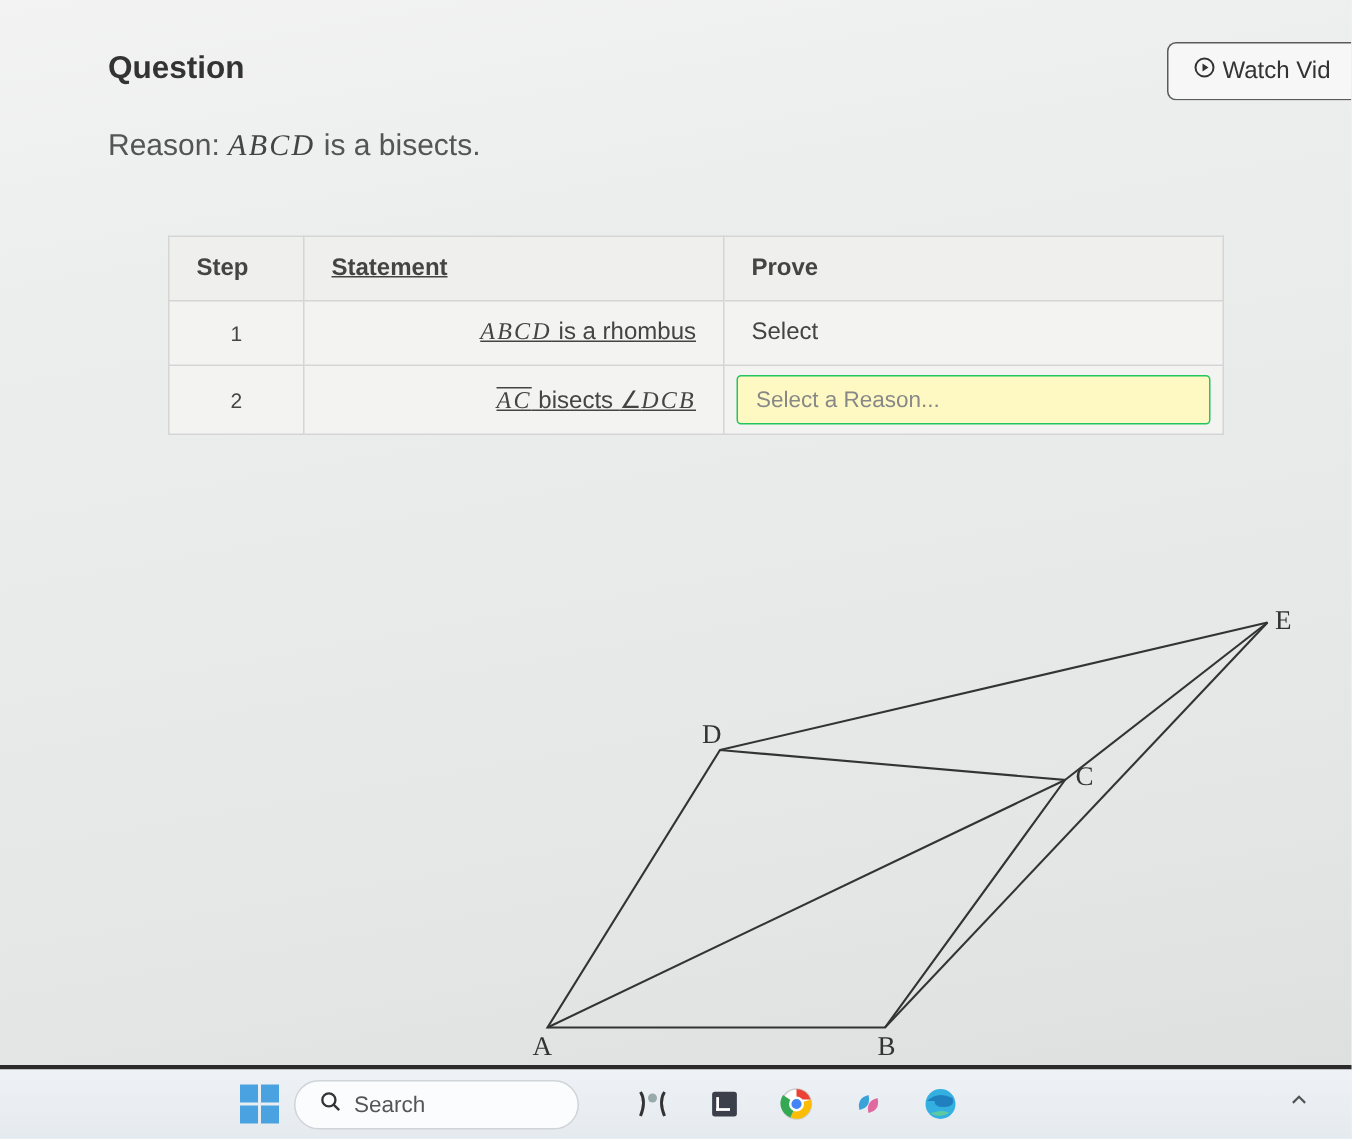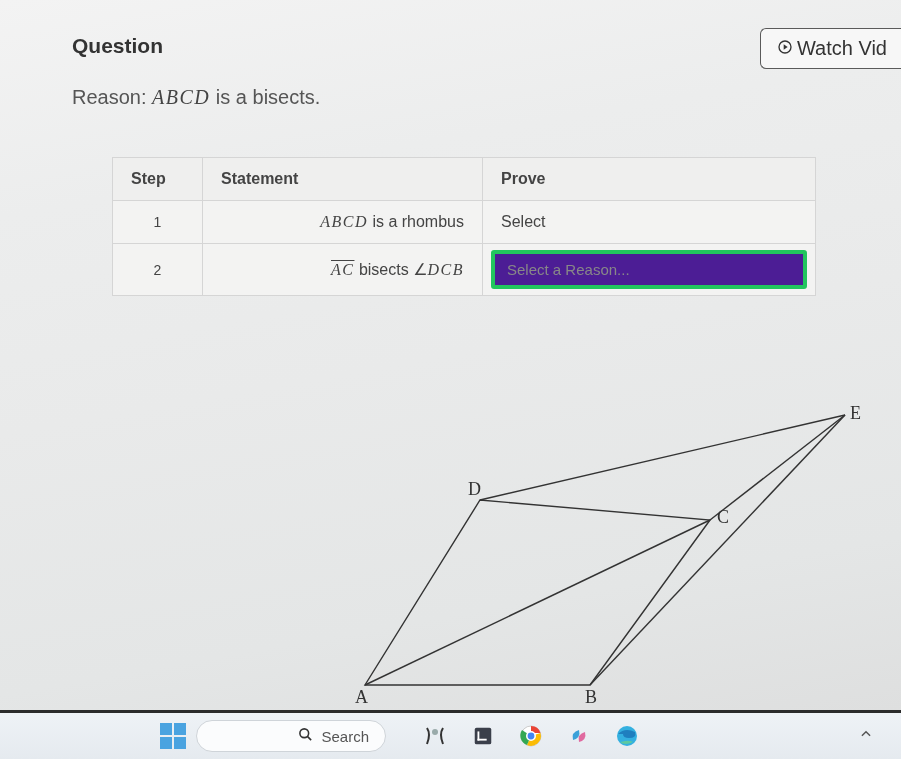--- a/index.html
+++ b/index.html
@@ -26,21 +26,21 @@
   }
 
   .watch-btn {
     position: absolute;
     top: 28px;
     right: 0;
     border: 1px solid #5a5a5a;
     border-right: none;
     border-radius: 6px 0 0 6px;
     padding: 8px 14px 8px 16px;
-    font-size: 20px;
+    font-size: 16px;
     color: #333;
     background: #f7f7f7;
     display: flex;
     align-items: center;
     gap: 4px;
     cursor: pointer;
   }
   .watch-btn svg { width: 16px; height: 16px; }
 
   .given, .prove {
@@ -67,28 +67,28 @@
     text-align: left;
     background: #f3f3f2;
     vertical-align: middle;
   }
   .proof-table th {
     font-weight: 700;
     background: #efefee;
   }
   .col-step { width: 90px; text-align: center; }
   .proof-table td.col-step { text-align: center; font-size: 14px; }
-  .col-stmt { width: 280px; text-align: center; }
+  .col-stmt { width: 280px; text-align: center; text-decoration: underline; }
   .proof-table td.col-stmt { text-align: right; }
   .col-reason { }
   .reason-cell-inner {
-    border: 4px solid #22c55e;
+    border: 1px solid #22c55e;
     border-radius: 3px;
     padding: 7px 12px;
-    background: #4c1d95;
+    background: #fef9c3;
     color: #888;
     font-size: 15px;
     cursor: pointer;
   }
   td.has-select { padding: 6px 8px; }
 
   .figure {
     position: absolute;
     left: 350px;
     top: 395px;
@@ -133,21 +133,20 @@
     align-items: center;
     gap: 8px;
     background: #fbfcfd;
     border: 1px solid #cfd4d9;
     border-radius: 20px;
     padding: 6px 16px;
     width: 190px;
     color: #555;
     font-size: 15px;
     cursor: text;
-    justify-content: flex-end;
   }
   .search-box svg { width: 15px; height: 15px; }
 
   .tb-icons {
     display: flex;
     align-items: center;
     gap: 22px;
     margin-left: 26px;
   }
   .tb-icon { width: 26px; height: 26px; display:flex; align-items:center; justify-content:center; cursor:pointer;}

